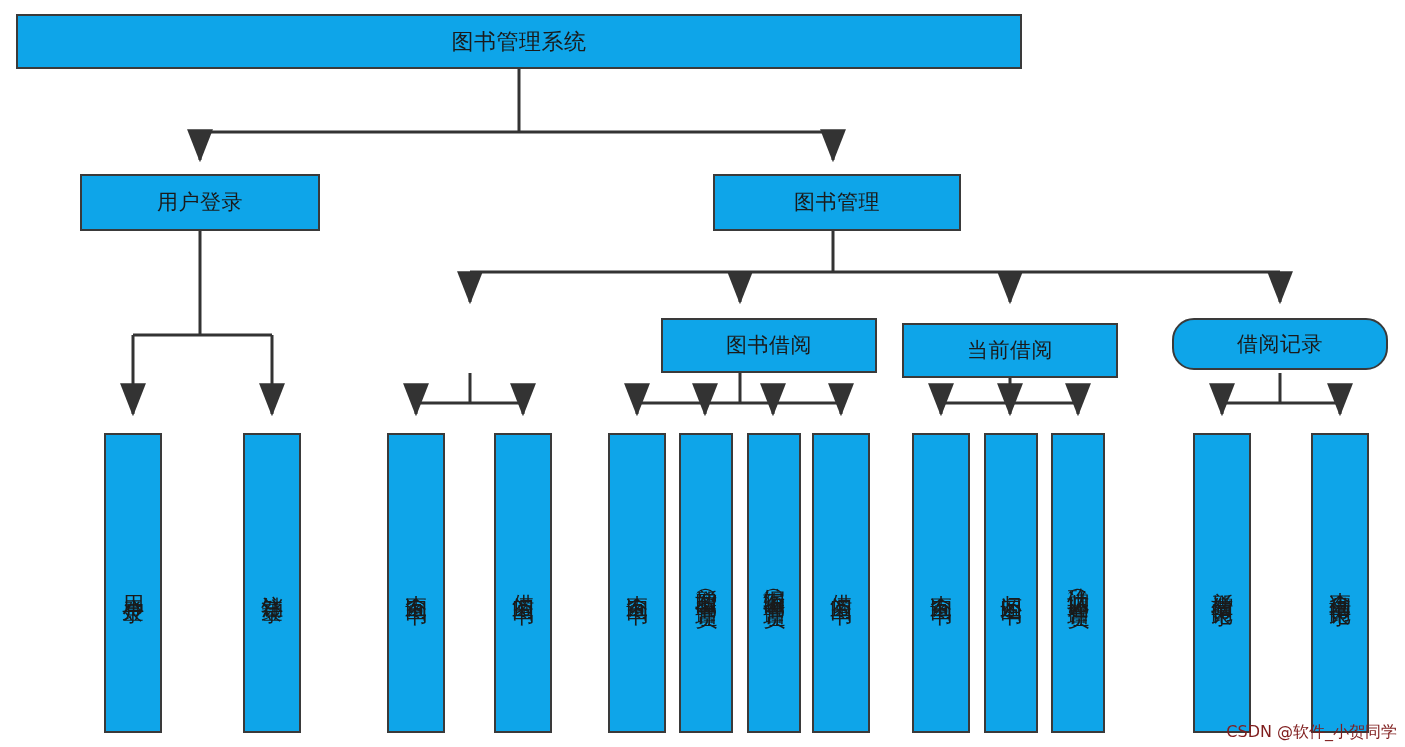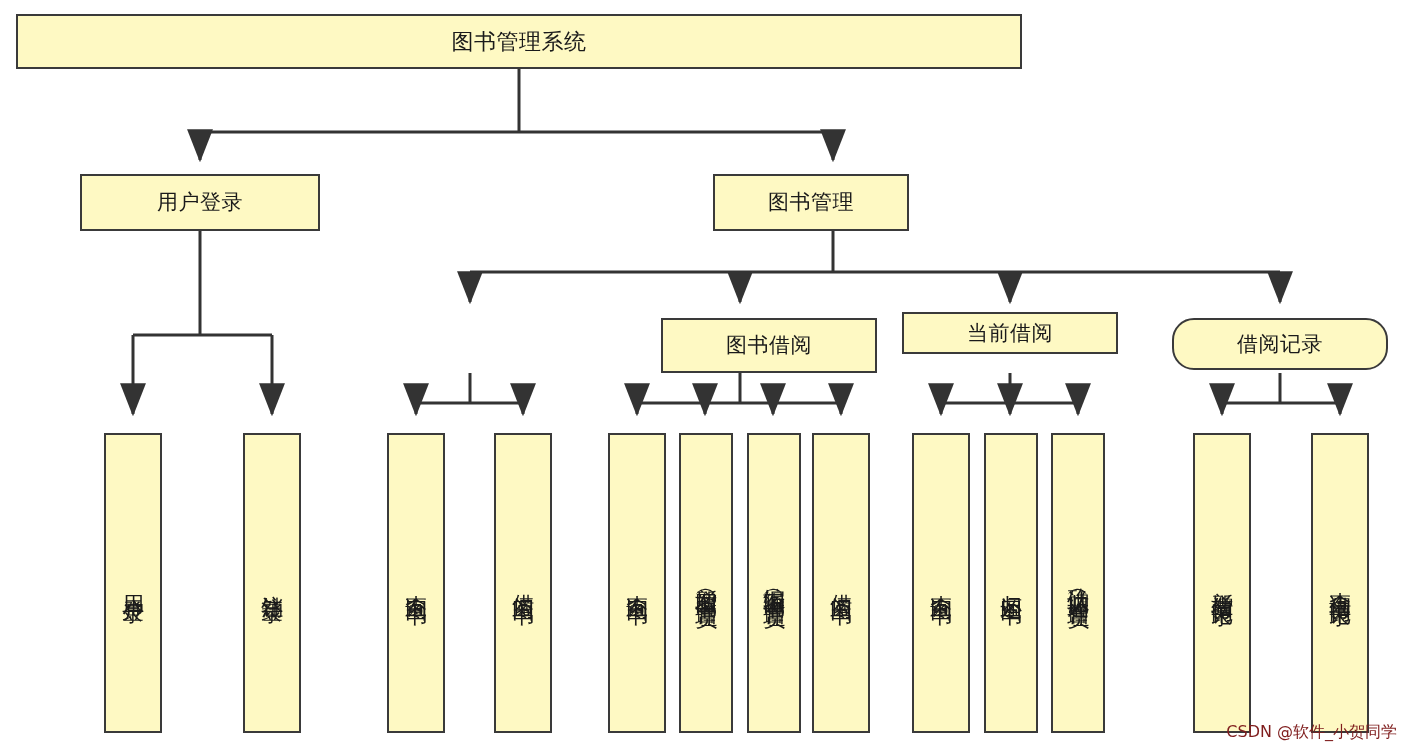--- a/index.html
+++ b/index.html
@@ -22,21 +22,21 @@
     position: absolute;
     left: 0;
     top: 0;
     width: 1405px;
     height: 747px;
     pointer-events: none;
   }
   .node {
     position: absolute;
     box-sizing: border-box;
-    background: #fef9c3;
+    background: #0ea5e9;
     border: 2px solid #3a3a3a;
     display: flex;
     align-items: center;
     justify-content: center;
     z-index: 2;
   }
   .node .lbl {
     color: #1a1a1a;
     line-height: 1.08;
     text-align: center;
@@ -134,28 +134,28 @@
     </g>
   </svg>
 
   <div class="node horiz root" style="left:16px; top:14px; width:1006px; height:55px;">
     <span class="lbl">图书管理系统</span>
   </div>
 
   <div class="node horiz" style="left:80px; top:174px; width:240px; height:57px;">
     <span class="lbl">用户登录</span>
   </div>
-  <div class="node horiz" style="left:713px; top:174px; width:196px; height:57px;">
+  <div class="node horiz" style="left:713px; top:174px; width:248px; height:57px;">
     <span class="lbl">图书管理</span>
   </div>
 
   <div class="node horiz" style="left:632px; top:318px; width:216px; height:55px;margin-left:29px;">
     <span class="lbl">图书借阅</span>
   </div>
-  <div class="node horiz" style="left:902px; top:312px; width:216px; height:42px;justify-content:center;">
+  <div class="node horiz" style="left:902px; top:323px; width:216px; height:55px;justify-content:center;">
     <span class="lbl">当前借阅</span>
   </div>
   <div class="node horiz" style="left:1172px; top:318px; width:216px; height:52px;border-radius:22px;">
     <span class="lbl">借阅记录</span>
   </div>
 
   <div class="node vert" style="left:104px; top:433px; width:58px; height:300px;">
     <span class="lbl">用户登录</span>
   </div>
   <div class="node vert" style="left:243px; top:433px; width:58px; height:300px;">

